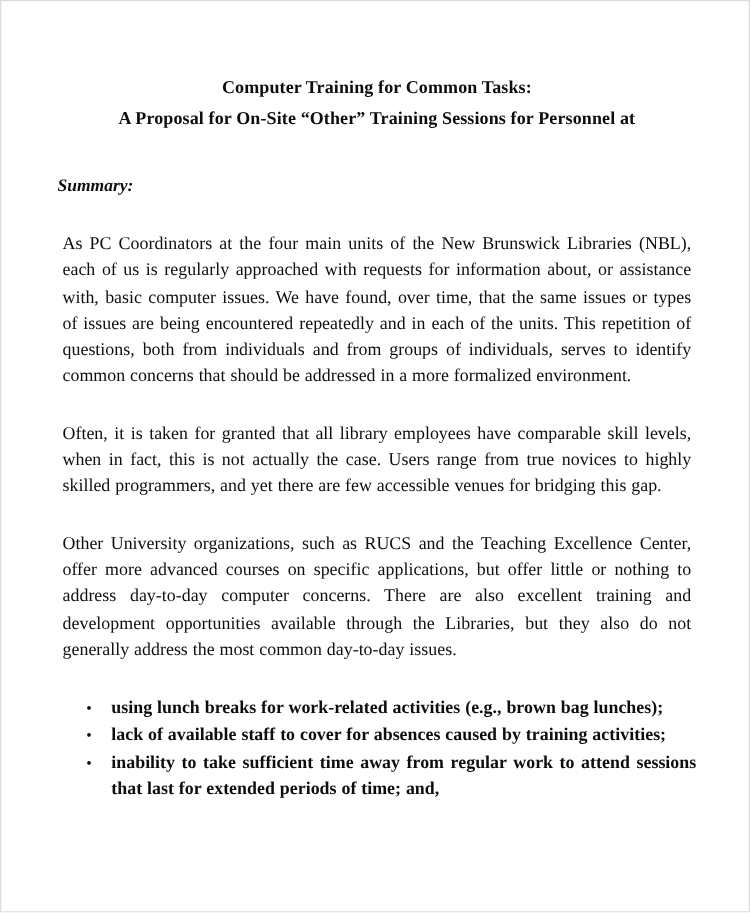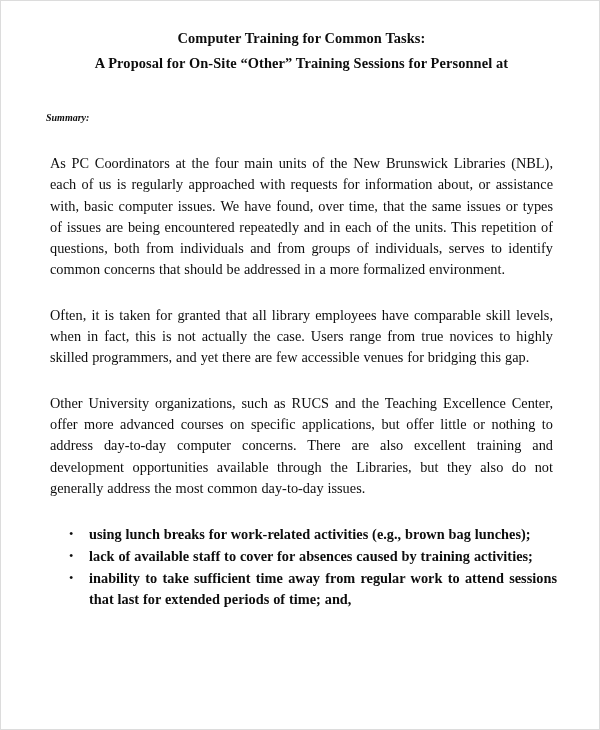--- a/index.html
+++ b/index.html
@@ -26,33 +26,33 @@
     top: 0;
     width: 511px;
   }
 
   
   .doc-title {
     text-align: center;
     font-size: 14.4px;
     line-height: 24.5px;
     margin: 0;
-    padding-top: 25px;
+    padding-top: 57px;
     letter-spacing: 0.1px;
   }
   .doc-title .tline {
     display: block;
     white-space: nowrap;
   }
 
   
   .section-heading {
     font-weight: bold;
     font-style: italic;
-    font-size: 10px;
+    font-size: 14px;
     line-height: 18px;
     margin: 0;
     padding-top: 34px;
   }
 
   
   .body-para {
     font-size: 14.3px;
     line-height: 21.3px;
     text-align: justify;

